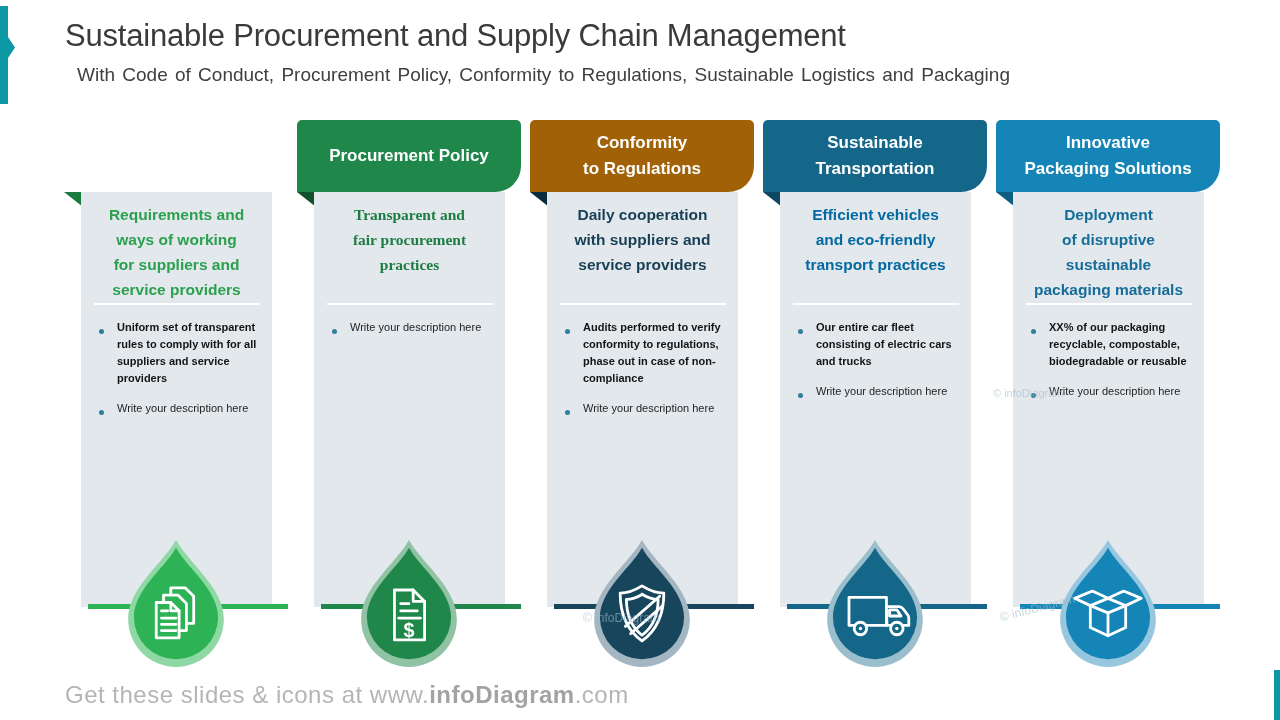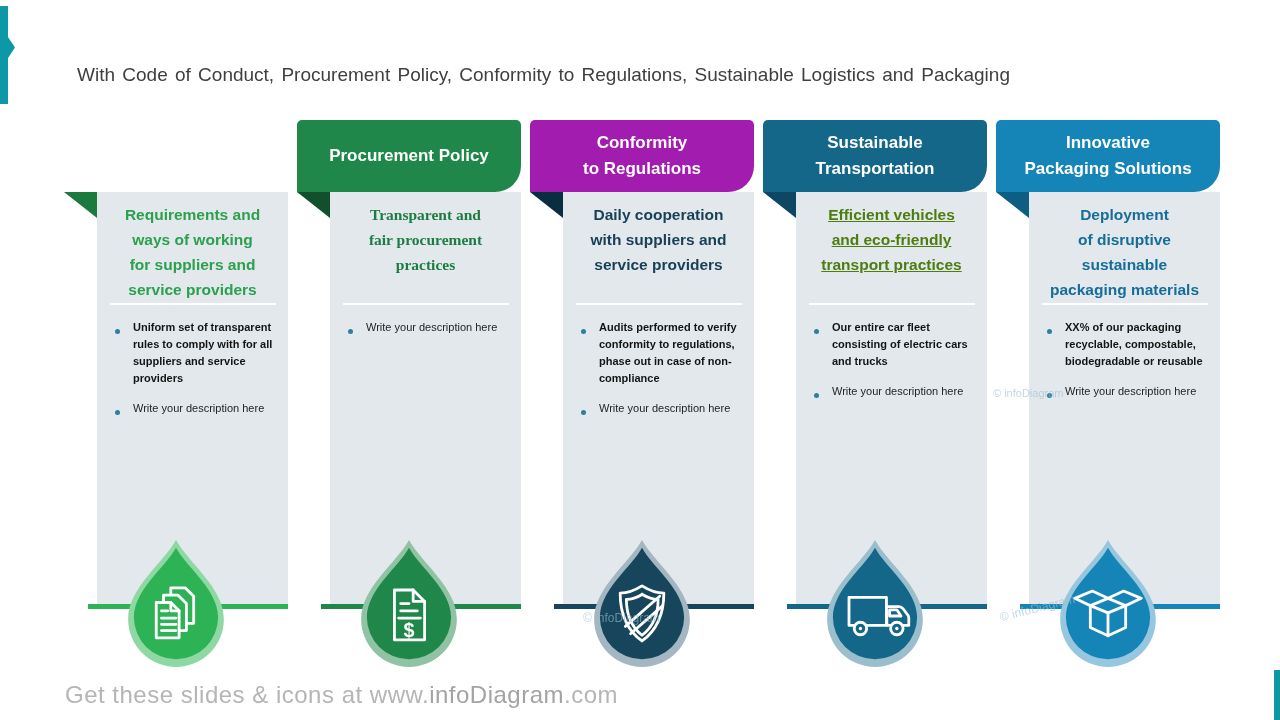--- a/index.html
+++ b/index.html
@@ -35,21 +35,21 @@
     border-radius:5px 5px 26px 0;
     display:flex; align-items:center; justify-content:center;
     color:#ffffff; font-weight:bold; font-size:17px; line-height:26px;
     text-align:center; white-space:pre-line;
   }
   .col-fold {
     position:absolute; left:0; top:72px; width:33px; height:26px;
     clip-path:polygon(0 0, 100% 0, 100% 100%);
   }
   .col-panel {
-    position:absolute; left:33px; top:72px; width:191px; height:415px;
+    position:absolute; left:17px; top:72px; width:191px; height:415px;
     background:#e3e8ec;
   }
   .col-subtitle {
     padding-top:10px; height:111px;
     font-size:15.5px; font-weight:bold; line-height:25px;
     text-align:center; white-space:pre-line;
   }
   .col-divider {
     width:166px; height:2px; background:#ffffff; margin:0 auto 10px auto;
   }
@@ -66,39 +66,40 @@
   }
   .col-line {
     position:absolute; left:24px; top:484px; width:200px; height:5px;
   }
   .drop { position:absolute; left:60px; top:418px; }
 
   .footer {
     position:absolute; left:65px; top:681px;
     font-size:24px; color:#b5b5b5; letter-spacing:0.5px;
   }
-  .footer .brand { font-weight:normal; color:#a3a3a3; }
+  .footer .brand { font-weight:bold; color:#a3a3a3; }
 
   .wm {
     position:absolute; color:#9dbccc; opacity:0.6; font-size:12px;
     white-space:nowrap; pointer-events:none;
   }
   .wm1 { left:583px; top:611px; }
   .wm2 { left:999px; top:601px; transform:rotate(-14deg); }
   .wm3 { left:993px; top:387px; font-size:11px; }
 </style>
 </head>
 <body>
 
 <div class="slide">
 
   <svg class="accent-left" viewBox="0 0 16 104">
     <polygon points="0,6 8,6 8,37 15,47.5 8,58 8,104 0,104" fill="#0d98a6"></polygon>
   </svg>
 
+  <div class="title">Sustainable Procurement and Supply Chain Management</div>
   <div class="subtitle">With Code of Conduct, Procurement Policy, Conformity to Regulations, Sustainable Logistics and Packaging</div>
 
   <div class="columns">
       <div class="column" style="left: 64px;">
     <div class="col-fold" style="background: rgb(27, 122, 62);"></div>
     <div class="col-panel">
       <div class="col-subtitle" style="color: rgb(43, 160, 79);">Requirements and
 ways of working
 for suppliers and
 service providers</div>
@@ -139,21 +140,21 @@
           <path d="M50 2 C62 24 96 48 96 78 A46 46 0 1 1 4 78 C4 48 38 24 50 2 Z" transform="translate(6,7.5) scale(0.88)" fill="#1f8749"></path>
           <g fill="none" stroke="#fff" stroke-width="2.7" stroke-linejoin="round" stroke-linecap="round">
     <path fill="#1f8749" d="M36 50h18l11 11v37H36z"></path>
             <path d="M54 50v11h11"></path>
     <path d="M42 63h8M42 70h16M40 77h21"></path>
     <text x="50" y="95" font-size="19" font-weight="bold" fill="#fff" stroke="none" text-anchor="middle" font-family="Liberation Sans, sans-serif">$</text>
           </g>
         </svg>
   </div>
       <div class="column" style="left: 530px;">
-    <div class="col-header" style="background: #a21caf;">Conformity
+    <div class="col-header" style="background: #a16207;">Conformity
 to Regulations</div>
     <div class="col-fold" style="background: rgb(10, 46, 64);"></div>
     <div class="col-panel">
       <div class="col-subtitle" style="color: rgb(23, 63, 85);">Daily cooperation
 with suppliers and
 service providers</div>
       <div class="col-divider"></div>
       <ul class="bullets">
             <li class="bold">Audits performed to verify conformity to regulations, phase out in case of non-compliance</li>
             <li class="regular">Write your description here</li>
@@ -168,21 +169,21 @@
     <path d="M50 54c6 3.6 11 5 15.5 5 0 13.5-4.5 26-15.5 34.5C39.5 85 35 72.5 35 59c4.5 0 9.5-1.4 15.5-5z"></path>
     <path d="M34 85l33-29M39 92l31-27"></path>
           </g>
         </svg>
   </div>
       <div class="column" style="left: 763px;">
     <div class="col-header" style="background: rgb(21, 103, 138);">Sustainable
 Transportation</div>
     <div class="col-fold" style="background: rgb(13, 71, 99);"></div>
     <div class="col-panel">
-      <div class="col-subtitle" style="color: #4d7c0f; text-decoration: underline;">Efficient vehicles
+      <div class="col-subtitle" style="color: #0369a1;">Efficient vehicles
 and eco-friendly
 transport practices</div>
       <div class="col-divider"></div>
       <ul class="bullets">
             <li class="bold">Our entire car fleet consisting of electric cars and trucks</li>
             <li class="regular">Write your description here</li>
           </ul>
     </div>
     <div class="col-line" style="background: rgb(21, 103, 138);"></div>
     <svg class="drop" viewBox="0 0 100 124" width="104" height="129">

